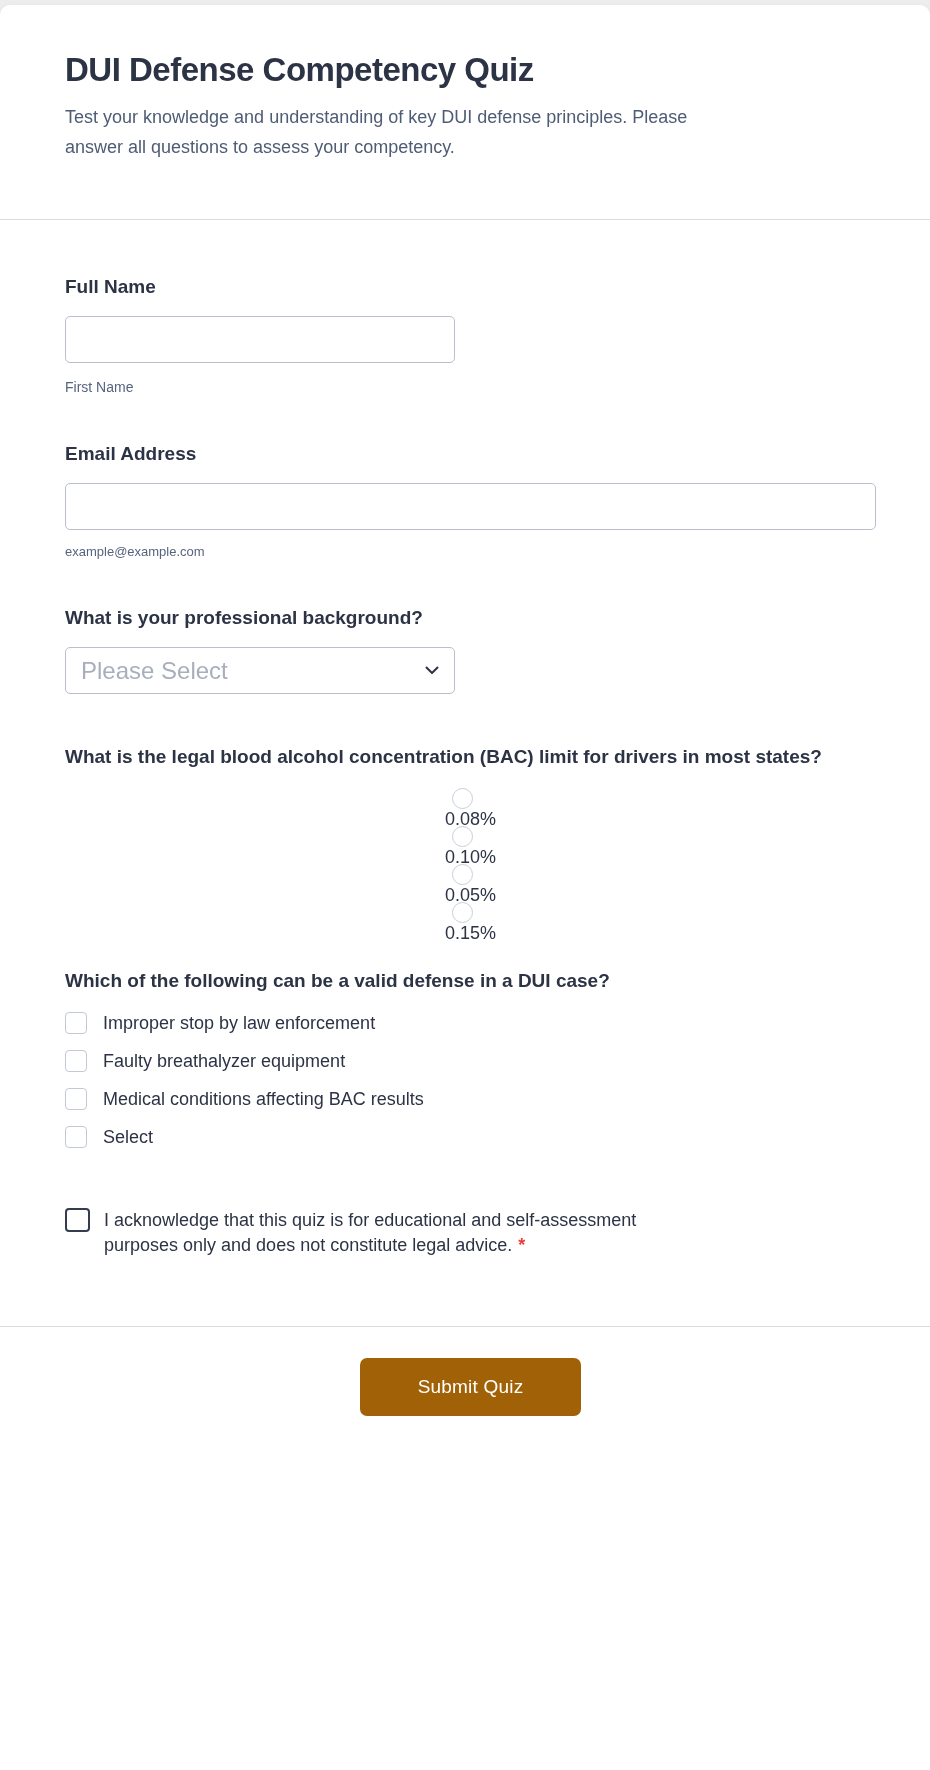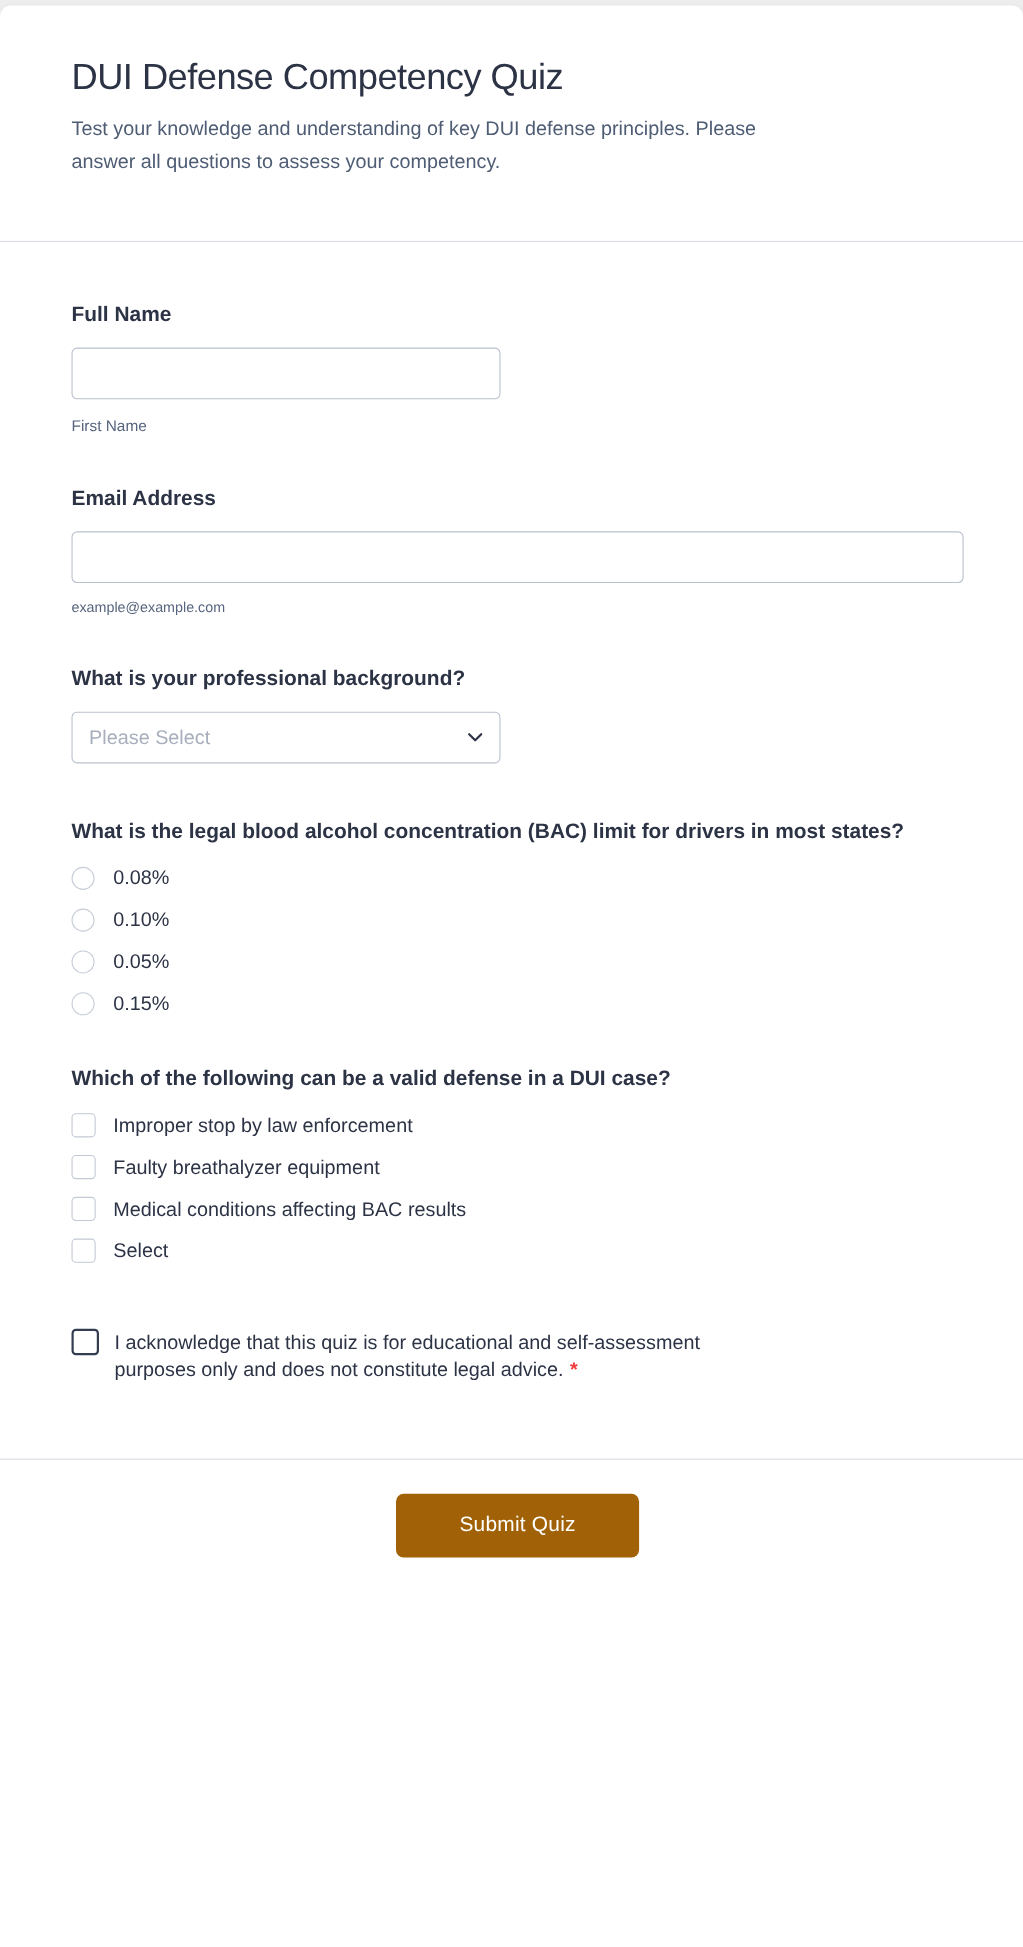--- a/index.html
+++ b/index.html
@@ -20,21 +20,21 @@
   }
 
   
   .form-header {
     padding: 45px 54px 57px 65px;
     border-bottom: 1px solid #d9dce3;
   }
   .form-title {
     font-size: 33px;
     line-height: 40px;
-    font-weight: 400;
+    font-weight: 700;
     letter-spacing: -0.5px;
     color: #2c3345;
     margin-bottom: 12px;
   }
   .form-subtitle {
     font-size: 18px;
     line-height: 30px;
     color: #4e5c74;
     max-width: 655px;
   }
@@ -97,32 +97,32 @@
     border: 1px solid #b9c0cc;
     border-radius: 5px;
     display: flex;
     align-items: center;
     justify-content: space-between;
     padding: 0 15px;
     cursor: pointer;
     background: #fff;
   }
   .select-placeholder {
-    font-size: 18px;
+    font-size: 24px;
     color: #a8aebc;
   }
   .chevron svg { display: block; }
 
   
   .opt-row {
     display: flex;
     align-items: center;
     cursor: pointer;
   }
-  .q-radio .opt-row { height: 21px; margin-bottom: 17px; }
+  .q-radio .opt-row { height: 21px; margin-bottom: 17px; flex-direction: column; }
   .q-check .opt-row { height: 22px; margin-bottom: 16px; }
   .opt-row:last-child { margin-bottom: 0; }
 
   .radio-circle {
     width: 21px; height: 21px;
     border: 1px solid #c9ced8;
     border-radius: 50%;
     background: #fff;
     flex: 0 0 auto;
     margin-right: 17px;

